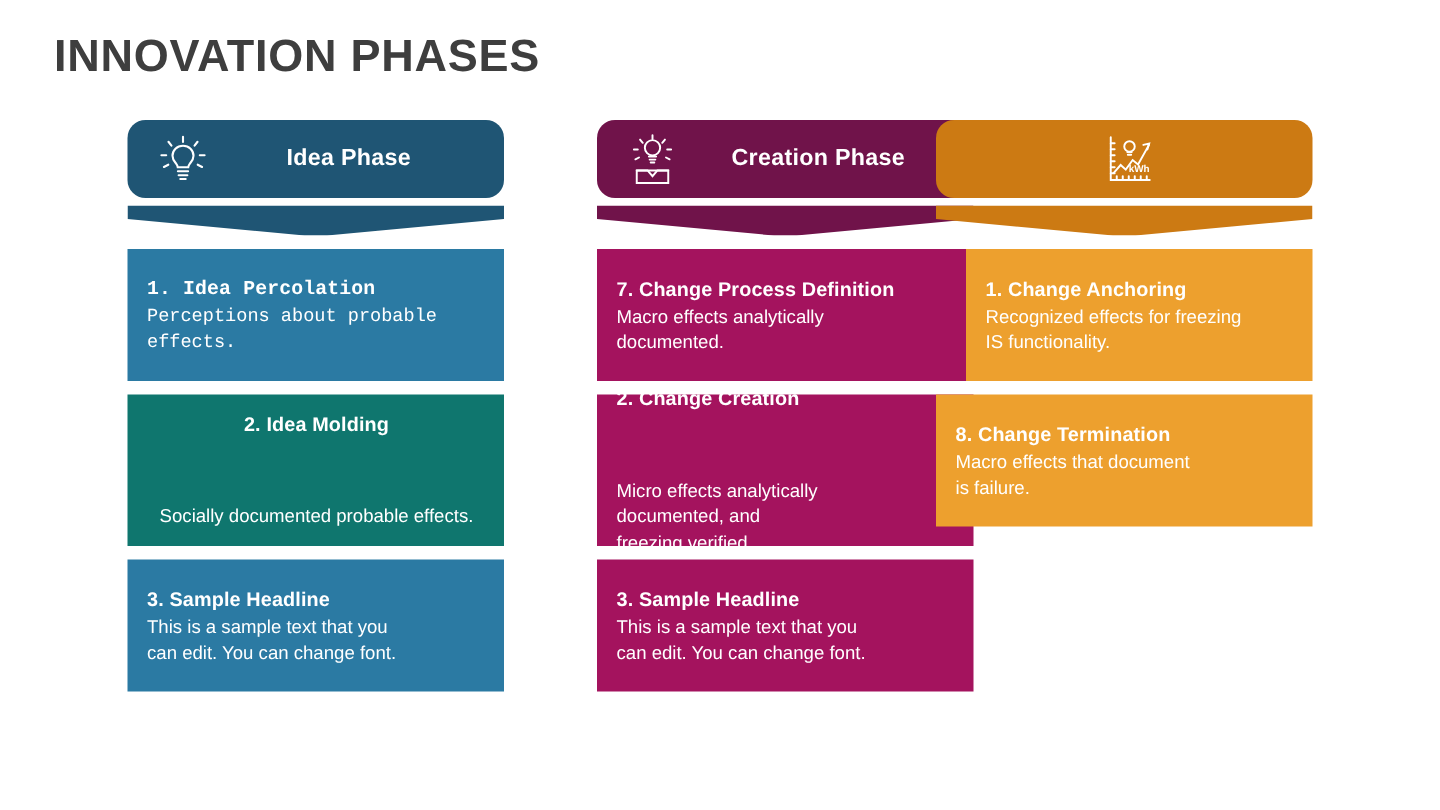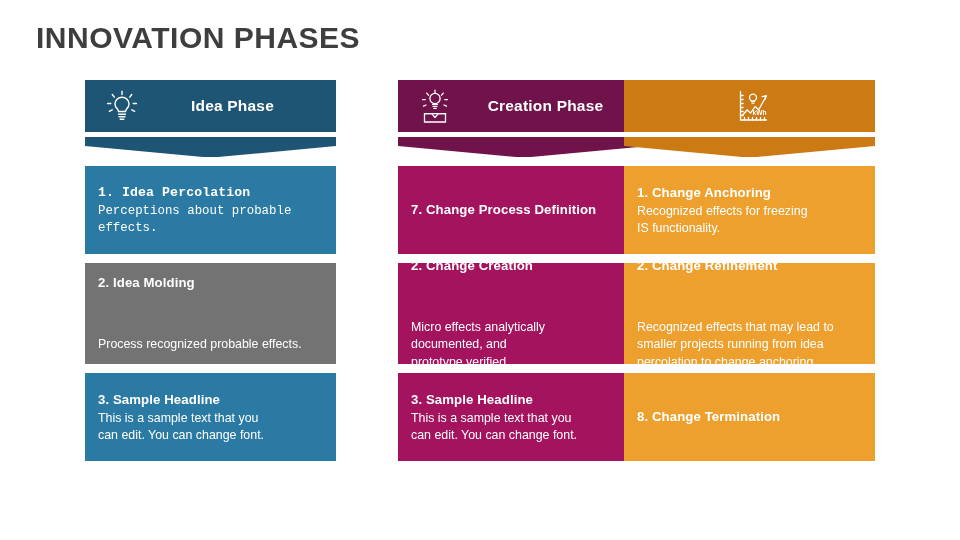--- a/index.html
+++ b/index.html
@@ -45,20 +45,21 @@
   #column-2 { left: 624px; }
 
   
   .phase-header {
     position: relative;
     height: 52px;
     display: flex;
     align-items: center;
     box-sizing: border-box;
     padding: 0 6px 0 10px;
+    border-radius: 12px;
   }
   .phase-icon {
     width: 54px;
     height: 42px;
     flex: 0 0 54px;
     display: flex;
     align-items: center;
     justify-content: center;
   }
   .phase-icon svg { display: block; }
@@ -142,23 +143,23 @@
       <svg class="phase-notch" viewBox="0 0 251 20" preserveAspectRatio="none">
         <path id="notch-0" d="M0,0 L251,0 L251,9 L133,20 L118,20 L0,9 Z" fill="#1f5574"></path>
       </svg>
     </div>
 
     <div class="cards">
       <div class="card h1" id="c0-0" style="background: rgb(43, 122, 163); font-family: Liberation Mono, monospace;">
         <div class="card-title">1. Idea Percolation</div>
         <div class="card-body">Perceptions about probable effects.</div>
       </div>
-      <div class="card h2" id="c0-1" style="background: #737373;">
+      <div class="card h2" id="c0-1" style="background: #0f766e; align-items: center;">
         <div class="card-title">2. Idea Molding</div>
-        <div class="card-body">Process recognized probable effects.</div>
+        <div class="card-body">Socially documented probable effects.</div>
       </div>
       <div class="card h3" id="c0-2" style="background: rgb(43, 122, 163);">
         <div class="card-title">3. Sample Headline</div>
         <div class="card-body">This is a sample text that you
 can edit. You can change font.</div>
       </div>
     </div>
   </div>
 
   <div class="column" id="column-1">
@@ -178,26 +179,28 @@
 
     <div class="phase-notch-wrap">
       <svg class="phase-notch" viewBox="0 0 251 20" preserveAspectRatio="none">
         <path id="notch-1" d="M0,0 L251,0 L251,9 L133,20 L118,20 L0,9 Z" fill="#70134a"></path>
       </svg>
     </div>
 
     <div class="cards">
       <div class="card h1" id="c1-0" style="background: rgb(164, 19, 94);">
         <div class="card-title">7. Change Process Definition</div>
+        <div class="card-body">Macro effects analytically
+documented.</div>
       </div>
       <div class="card h2" id="c1-1" style="background: rgb(164, 19, 94);">
         <div class="card-title">2. Change Creation</div>
         <div class="card-body">Micro effects analytically
 documented, and
-prototype verified.</div>
+freezing verified.</div>
       </div>
       <div class="card h3" id="c1-2" style="background: rgb(164, 19, 94);">
         <div class="card-title">3. Sample Headline</div>
         <div class="card-body">This is a sample text that you
 can edit. You can change font.</div>
       </div>
     </div>
   </div>
 
   <div class="column" id="column-2">
@@ -218,30 +221,26 @@
       <span class="phase-title">Usage Phase</span>
     </div>
 
     <div class="phase-notch-wrap">
       <svg class="phase-notch" viewBox="0 0 251 20" preserveAspectRatio="none">
         <path id="notch-2" d="M0,0 L251,0 L251,9 L133,20 L118,20 L0,9 Z" fill="#cc7a13"></path>
       </svg>
     </div>
 
     <div class="cards">
-      <div class="card h1" id="c2-0" style="background: rgb(237, 160, 46);">
+      <div class="card h1" id="c2-0" style="background: rgb(237, 160, 46); margin-left: 20px;">
         <div class="card-title">1. Change Anchoring</div>
         <div class="card-body">Recognized effects for freezing
 IS functionality.</div>
       </div>
-      <div class="card h2" id="c2-1" style="background: rgb(237, 160, 46);">
-        <div class="card-title">2. Change Refinement</div>
-        <div class="card-body">Recognized effects that may lead to
-smaller projects running from idea
-percolation to change anchoring.</div>
-      </div>
       <div class="card h3" id="c2-2" style="background: rgb(237, 160, 46);">
         <div class="card-title">8. Change Termination</div>
+        <div class="card-body">Macro effects that document
+is failure.</div>
       </div>
     </div>
   </div>
 
 </div>
 
 </body></html>

